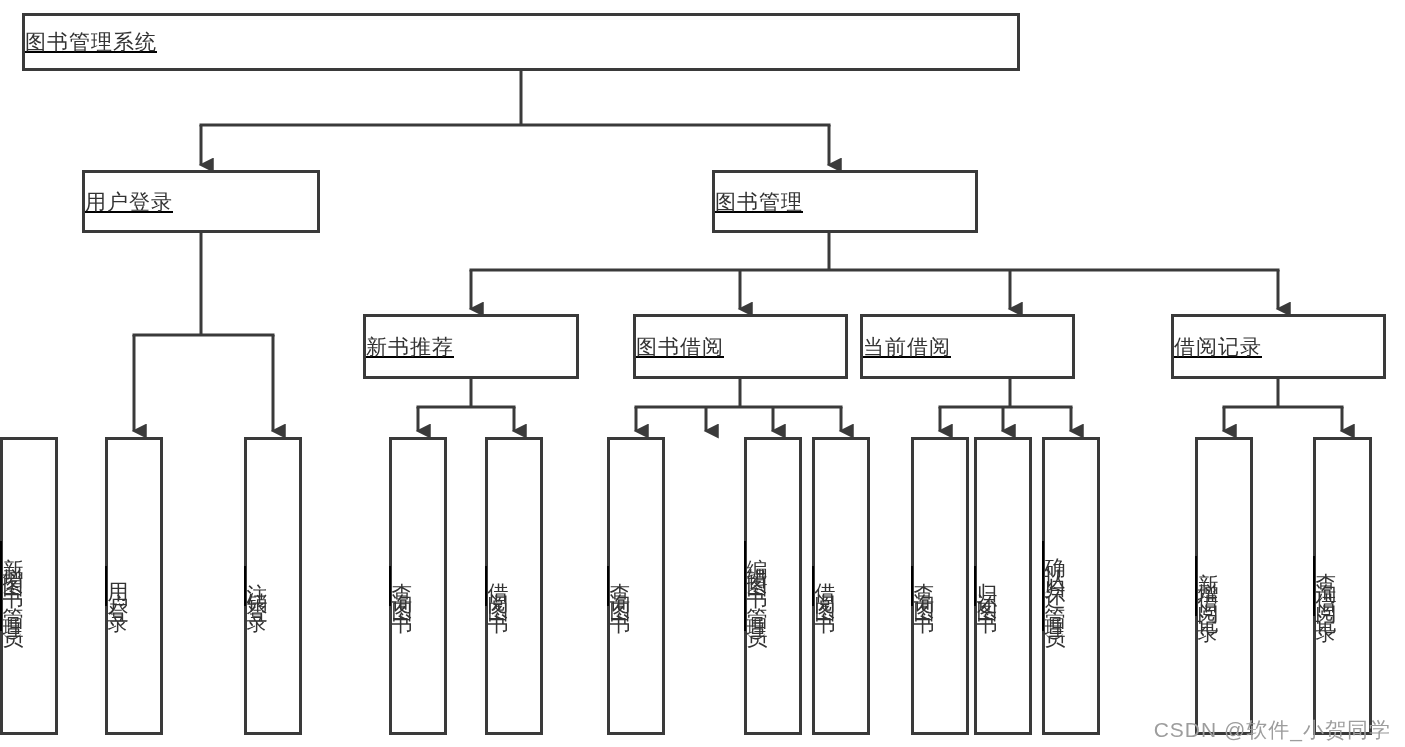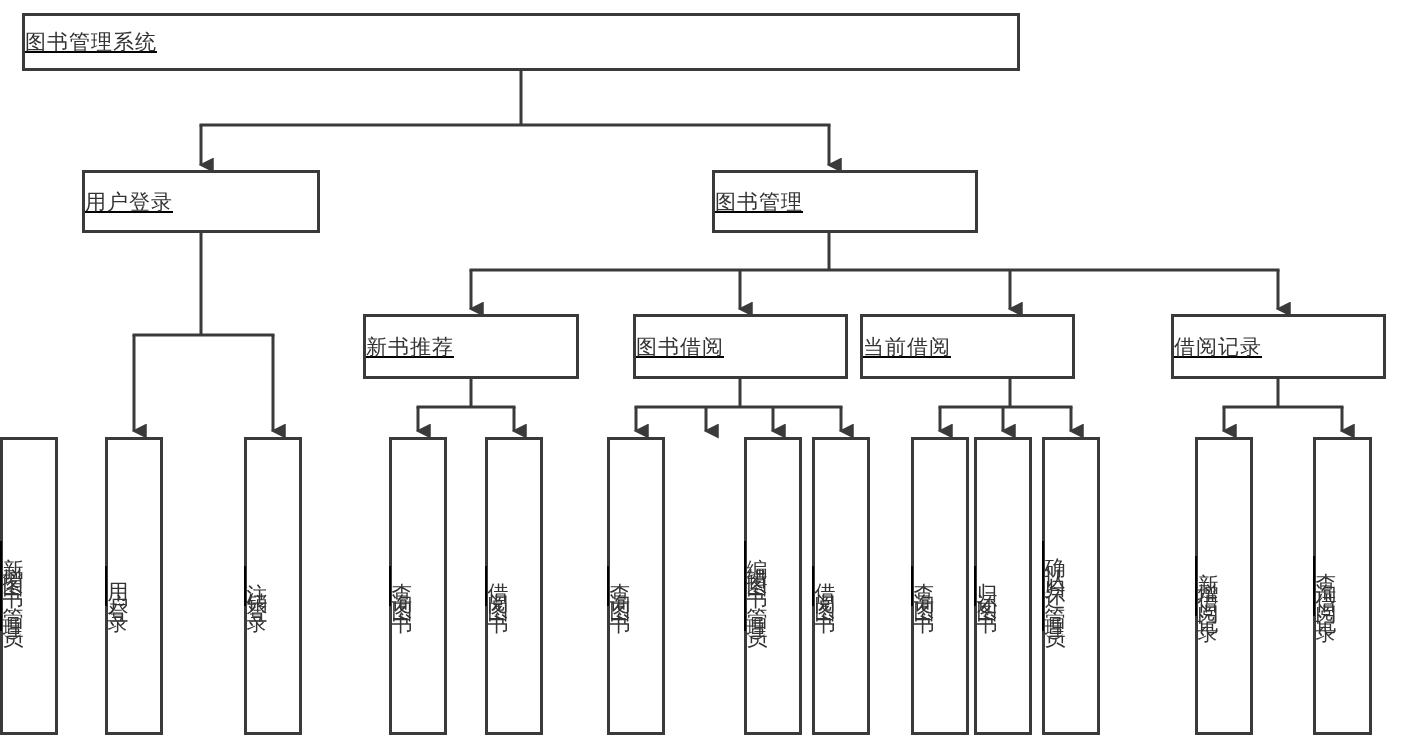--- a/index.html
+++ b/index.html
@@ -176,13 +176,14 @@
   <div class="box lf l-cbconf">
     <span class="vlbl">确认归还（管理员）</span>
   </div>
   <div class="box lf l-bradd">
     <span class="vlbl">新增借阅记录</span>
   </div>
   <div class="box lf l-brq">
     <span class="vlbl">查询借阅记录</span>
   </div>
 
+  <div class="watermark">CSDN @软件_小贺同学</div>
 </div>
 
 </body></html>

